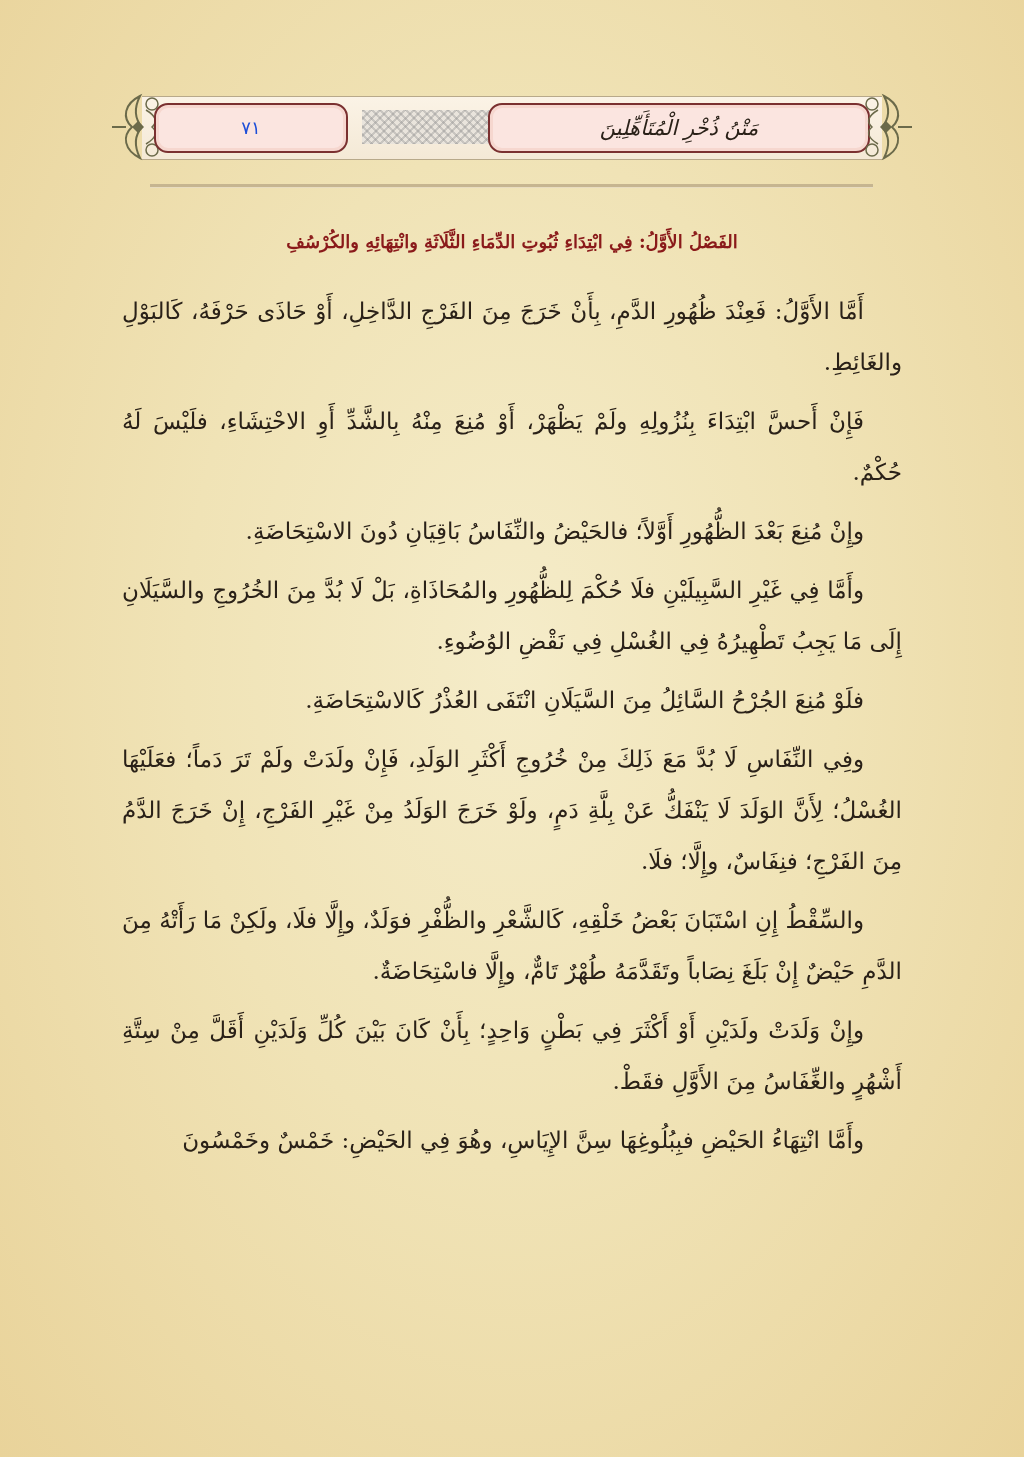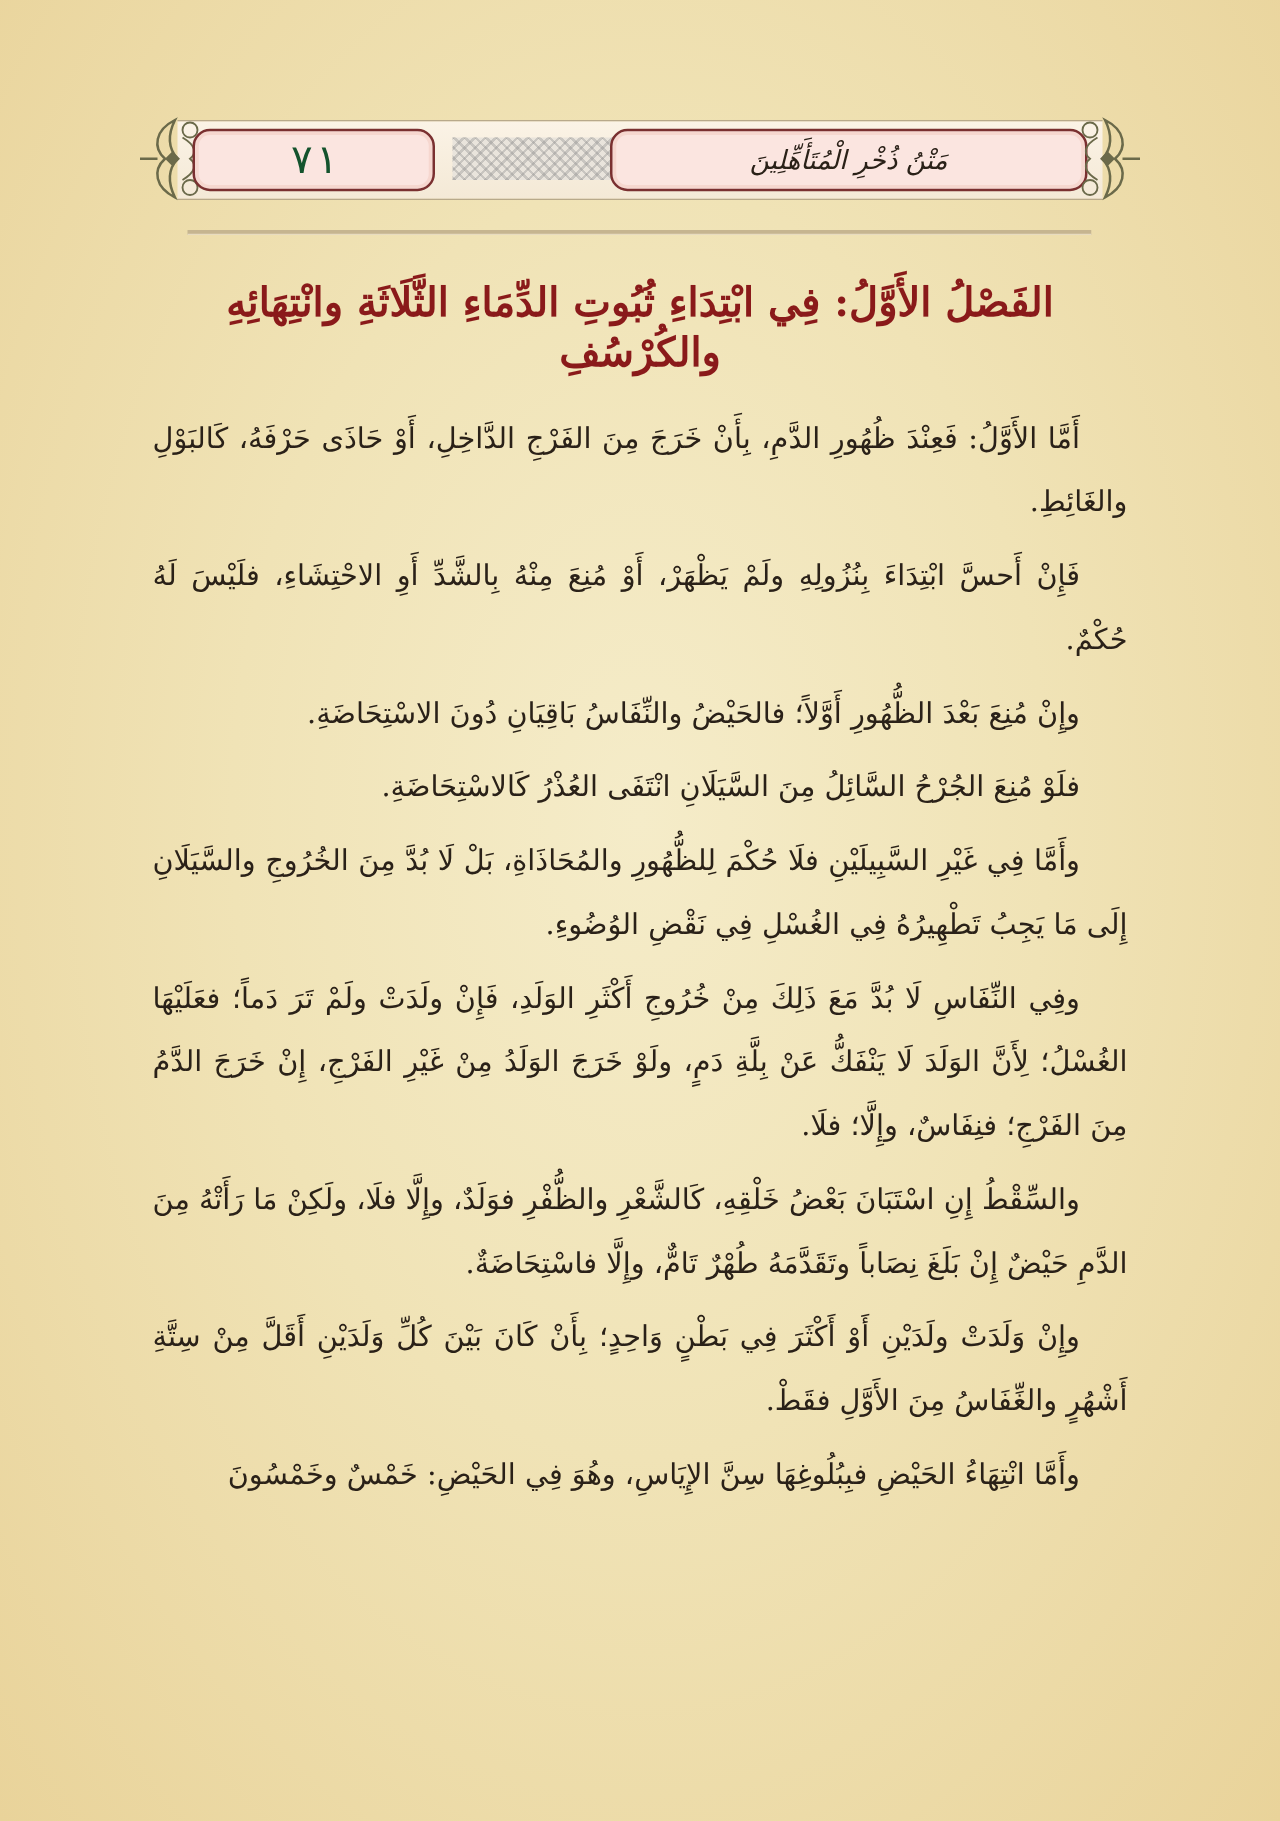--- a/index.html
+++ b/index.html
@@ -29,38 +29,38 @@
     position:absolute; top:15px; height:46px;
     background:#fbe5e0;
     border:2px solid #7a3030;
     border-radius:14px;
     box-shadow: inset 0 0 0 3px #f6d7cf;
     display:flex; align-items:center; justify-content:center;
     direction:rtl;
   }
   .cart-left { left:42px; width:190px; }
   .cart-right { right:42px; width:378px; }
-  .page-num { font-size:32px; color:#14532d; font-family:Liberation Mono, monospace; }
+  .page-num { font-size:18px; color:#1d4ed8; font-family:Liberation Sans, sans-serif; }
   .book-title { font-size:21px; color:#2a2118; font-family:"DejaVu Serif", serif; font-style:italic; }
   .ornament {
     position:absolute; top:2px; width:56px; height:74px;
     display:flex; align-items:center; justify-content:center;
   }
   .orn-left { left:0; }
   .orn-right { right:0; }
   .rule {
     position:absolute; left:150px; width:723px; top:184px; height:3px;
     background:#c6b590; border-bottom:1px solid #e8dcc0;
   }
   .content {
     position:absolute; left:122px; top:222px; width:780px;
     direction:rtl; text-align:justify; text-align-last:right;
   }
   .chapter-title {
-    font-size:32px; font-weight:bold; color:#8a1a1a;
+    font-size:18px; font-weight:bold; color:#8a1a1a;
     text-align:center; text-align-last:center; margin:0 0 24px 0; line-height:40px;
   }
   .para {
     font-size:23px; line-height:51px; margin:0 0 8px 0;
     text-indent:38px;
   }
 </style>
 </head>
 <body>
 
@@ -99,19 +99,19 @@
   </div>
 </div>
 
 <div class="rule"></div>
 
 <div class="content">
   <h1 class="chapter-title">الفَصْلُ الأَوَّلُ: فِي ابْتِدَاءِ ثُبُوتِ الدِّمَاءِ الثَّلَاثَةِ وانْتِهَائِهِ والكُرْسُفِ</h1>
   <p class="para">أَمَّا الأَوَّلُ: فَعِنْدَ ظُهُورِ الدَّمِ، بِأَنْ خَرَجَ مِنَ الفَرْجِ الدَّاخِلِ، أَوْ حَاذَى حَرْفَهُ، كَالبَوْلِ والغَائِطِ.</p>
   <p class="para">فَإِنْ أَحسَّ ابْتِدَاءَ بِنُزُولِهِ ولَمْ يَظْهَرْ، أَوْ مُنِعَ مِنْهُ بِالشَّدِّ أَوِ الاحْتِشَاءِ، فلَيْسَ لَهُ حُكْمٌ.</p>
   <p class="para">وإِنْ مُنِعَ بَعْدَ الظُّهُورِ أَوَّلاً؛ فالحَيْضُ والنِّفَاسُ بَاقِيَانِ دُونَ الاسْتِحَاضَةِ.</p>
+  <p class="para">وأَمَّا فِي غَيْرِ السَّبِيلَيْنِ فلَا حُكْمَ لِلظُّهُورِ والمُحَاذَاةِ، بَلْ لَا بُدَّ مِنَ الخُرُوجِ والسَّيَلَانِ إِلَى مَا يَجِبُ تَطْهِيرُهُ فِي الغُسْلِ فِي نَقْضِ الوُضُوءِ.</p>
   <p class="para">فلَوْ مُنِعَ الجُرْحُ السَّائِلُ مِنَ السَّيَلَانِ انْتَفَى العُذْرُ كَالاسْتِحَاضَةِ.</p>
-  <p class="para">وأَمَّا فِي غَيْرِ السَّبِيلَيْنِ فلَا حُكْمَ لِلظُّهُورِ والمُحَاذَاةِ، بَلْ لَا بُدَّ مِنَ الخُرُوجِ والسَّيَلَانِ إِلَى مَا يَجِبُ تَطْهِيرُهُ فِي الغُسْلِ فِي نَقْضِ الوُضُوءِ.</p>
   <p class="para">وفِي النِّفَاسِ لَا بُدَّ مَعَ ذَلِكَ مِنْ خُرُوجِ أَكْثَرِ الوَلَدِ، فَإِنْ ولَدَتْ ولَمْ تَرَ دَماً؛ فعَلَيْهَا الغُسْلُ؛ لِأَنَّ الوَلَدَ لَا يَنْفَكُّ عَنْ بِلَّةِ دَمٍ، ولَوْ خَرَجَ الوَلَدُ مِنْ غَيْرِ الفَرْجِ، إِنْ خَرَجَ الدَّمُ مِنَ الفَرْجِ؛ فنِفَاسٌ، وإِلَّا؛ فلَا.</p>
   <p class="para">والسِّقْطُ إِنِ اسْتَبَانَ بَعْضُ خَلْقِهِ، كَالشَّعْرِ والظُّفْرِ فوَلَدٌ، وإِلَّا فلَا، ولَكِنْ مَا رَأَتْهُ مِنَ الدَّمِ حَيْضٌ إِنْ بَلَغَ نِصَاباً وتَقَدَّمَهُ طُهْرٌ تَامٌّ، وإِلَّا فاسْتِحَاضَةٌ.</p>
   <p class="para">وإِنْ وَلَدَتْ ولَدَيْنِ أَوْ أَكْثَرَ فِي بَطْنٍ وَاحِدٍ؛ بِأَنْ كَانَ بَيْنَ كُلِّ وَلَدَيْنِ أَقَلَّ مِنْ سِتَّةِ أَشْهُرٍ والغِّفَاسُ مِنَ الأَوَّلِ فقَطْ.</p>
   <p class="para">وأَمَّا انْتِهَاءُ الحَيْضِ فبِبُلُوغِهَا سِنَّ الإِيَاسِ، وهُوَ فِي الحَيْضِ: خَمْسٌ وخَمْسُونَ</p>
 </div>
 
 </body></html>

